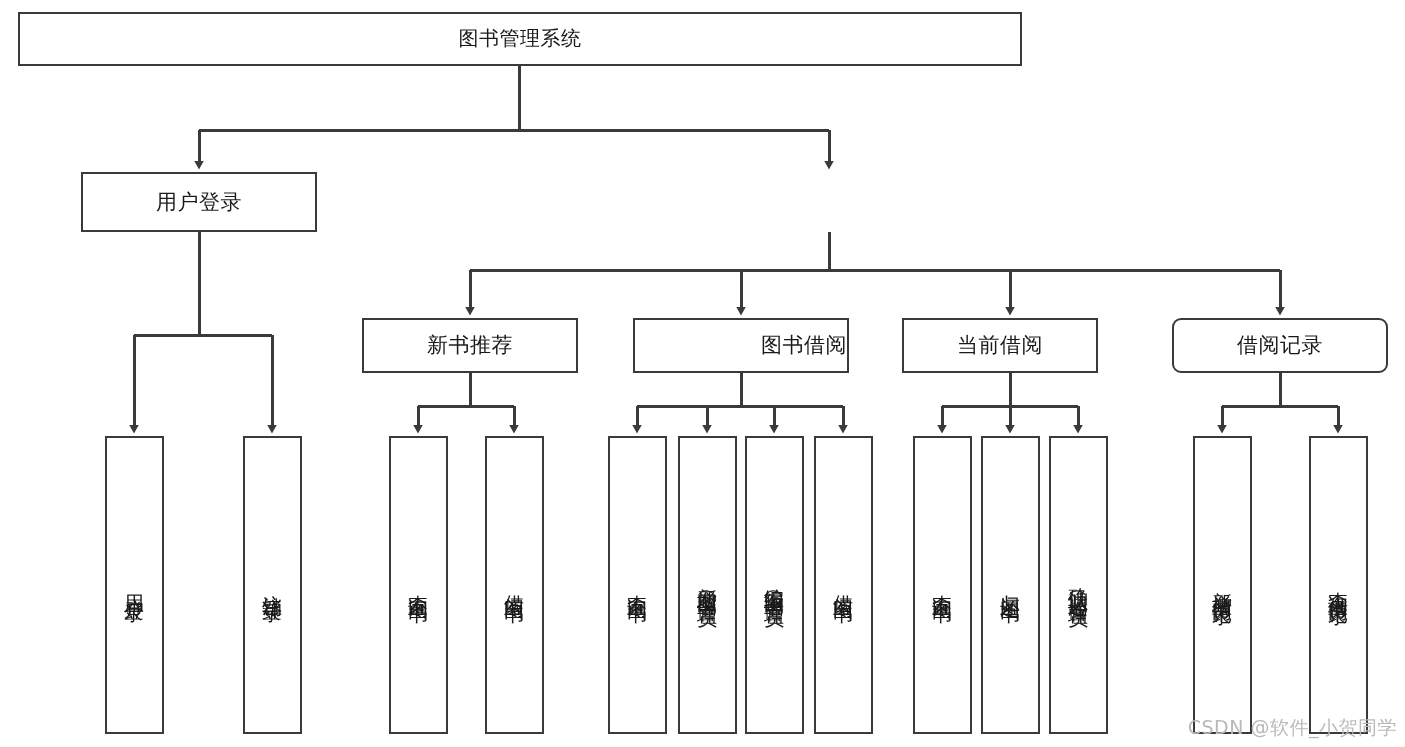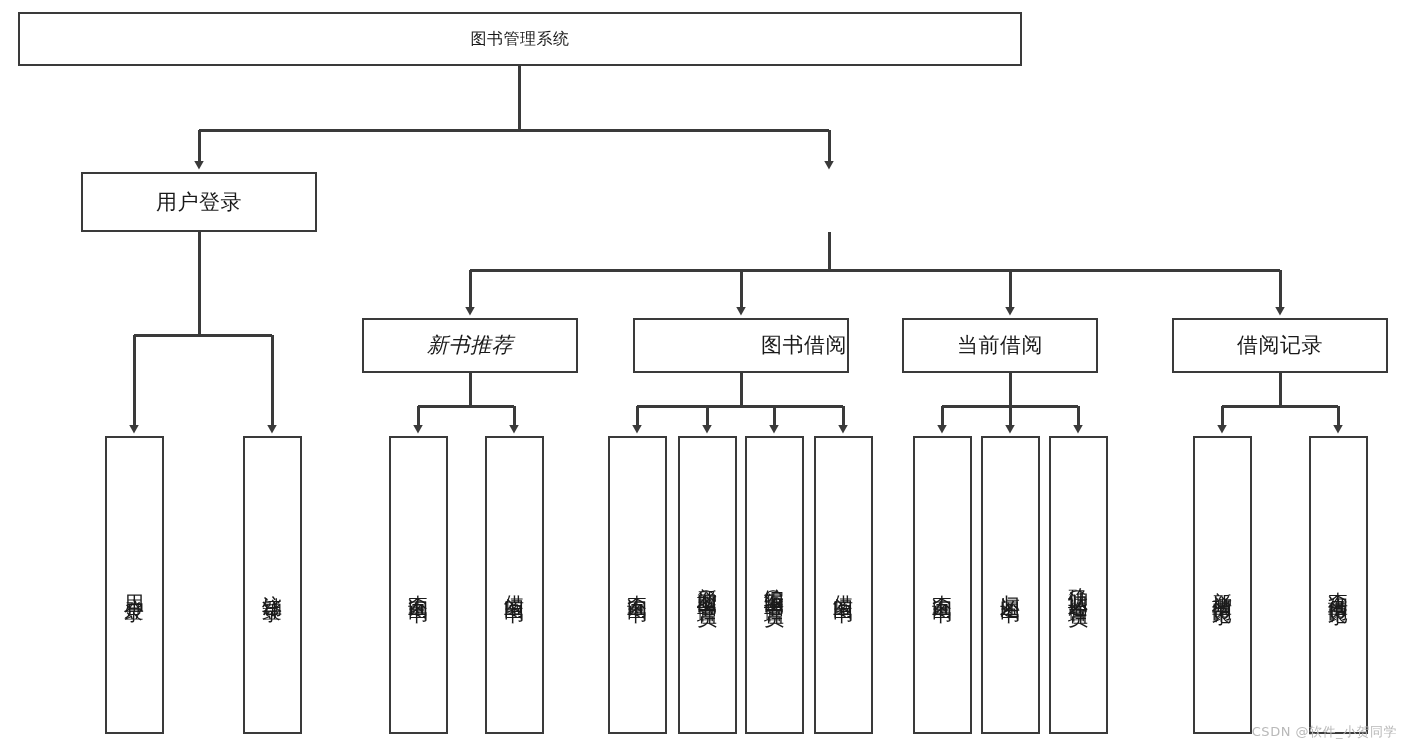--- a/index.html
+++ b/index.html
@@ -44,27 +44,27 @@
     text-align: center;
   }
   .node-box.vertical .node-label {
     writing-mode: vertical-rl;
     text-orientation: upright;
     font-size: 20px;
     letter-spacing: 3px;
     line-height: 1;
   }
   .node-box.level-0 .node-label {
-    font-size: 16px;
+    font-size: 20px;
   }
   .watermark {
     position: absolute;
     right: 8px;
     bottom: 6px;
-    font-size: 13px;
+    font-size: 19px;
     color: #b9b9b9;
     letter-spacing: 0.5px;
     white-space: nowrap;
     z-index: 6;
     pointer-events: none;
   }
 </style>
 </head>
 <body>
 
@@ -123,33 +123,33 @@
 
   <div class="node-box level-0" style="left:18px; top:12px; width:1004px; height:54px;">
     <span class="node-label">图书管理系统</span>
   </div>
 
   <div class="node-box level-1" style="left:81px; top:172px; width:236px; height:60px;">
     <span class="node-label">用户登录</span>
   </div>
 
 
-  <div class="node-box level-2" style="left:362px; top:318px; width:216px; height:55px;font-style:italic;">
+  <div class="node-box level-2" style="left:362px; top:318px; width:216px; height:55px;">
     <span class="node-label">新书推荐</span>
   </div>
 
   <div class="node-box level-2" style="left:633px; top:318px; width:216px; height:55px;justify-content:flex-end;">
     <span class="node-label">图书借阅</span>
   </div>
 
   <div class="node-box level-2" style="left:902px; top:318px; width:196px; height:55px;">
     <span class="node-label">当前借阅</span>
   </div>
 
-  <div class="node-box level-2" style="left:1172px; top:318px; width:216px; height:55px;">
+  <div class="node-box level-2" style="left:1172px; top:318px; width:216px; height:55px;border-radius:9px;">
     <span class="node-label">借阅记录</span>
   </div>
 
   <div class="node-box vertical" style="left:105px; top:436px; width:59px; height:298px;">
     <span class="node-label">用户登录</span>
   </div>
 
   <div class="node-box vertical" style="left:243px; top:436px; width:59px; height:298px;">
     <span class="node-label">注销登录</span>
   </div>

